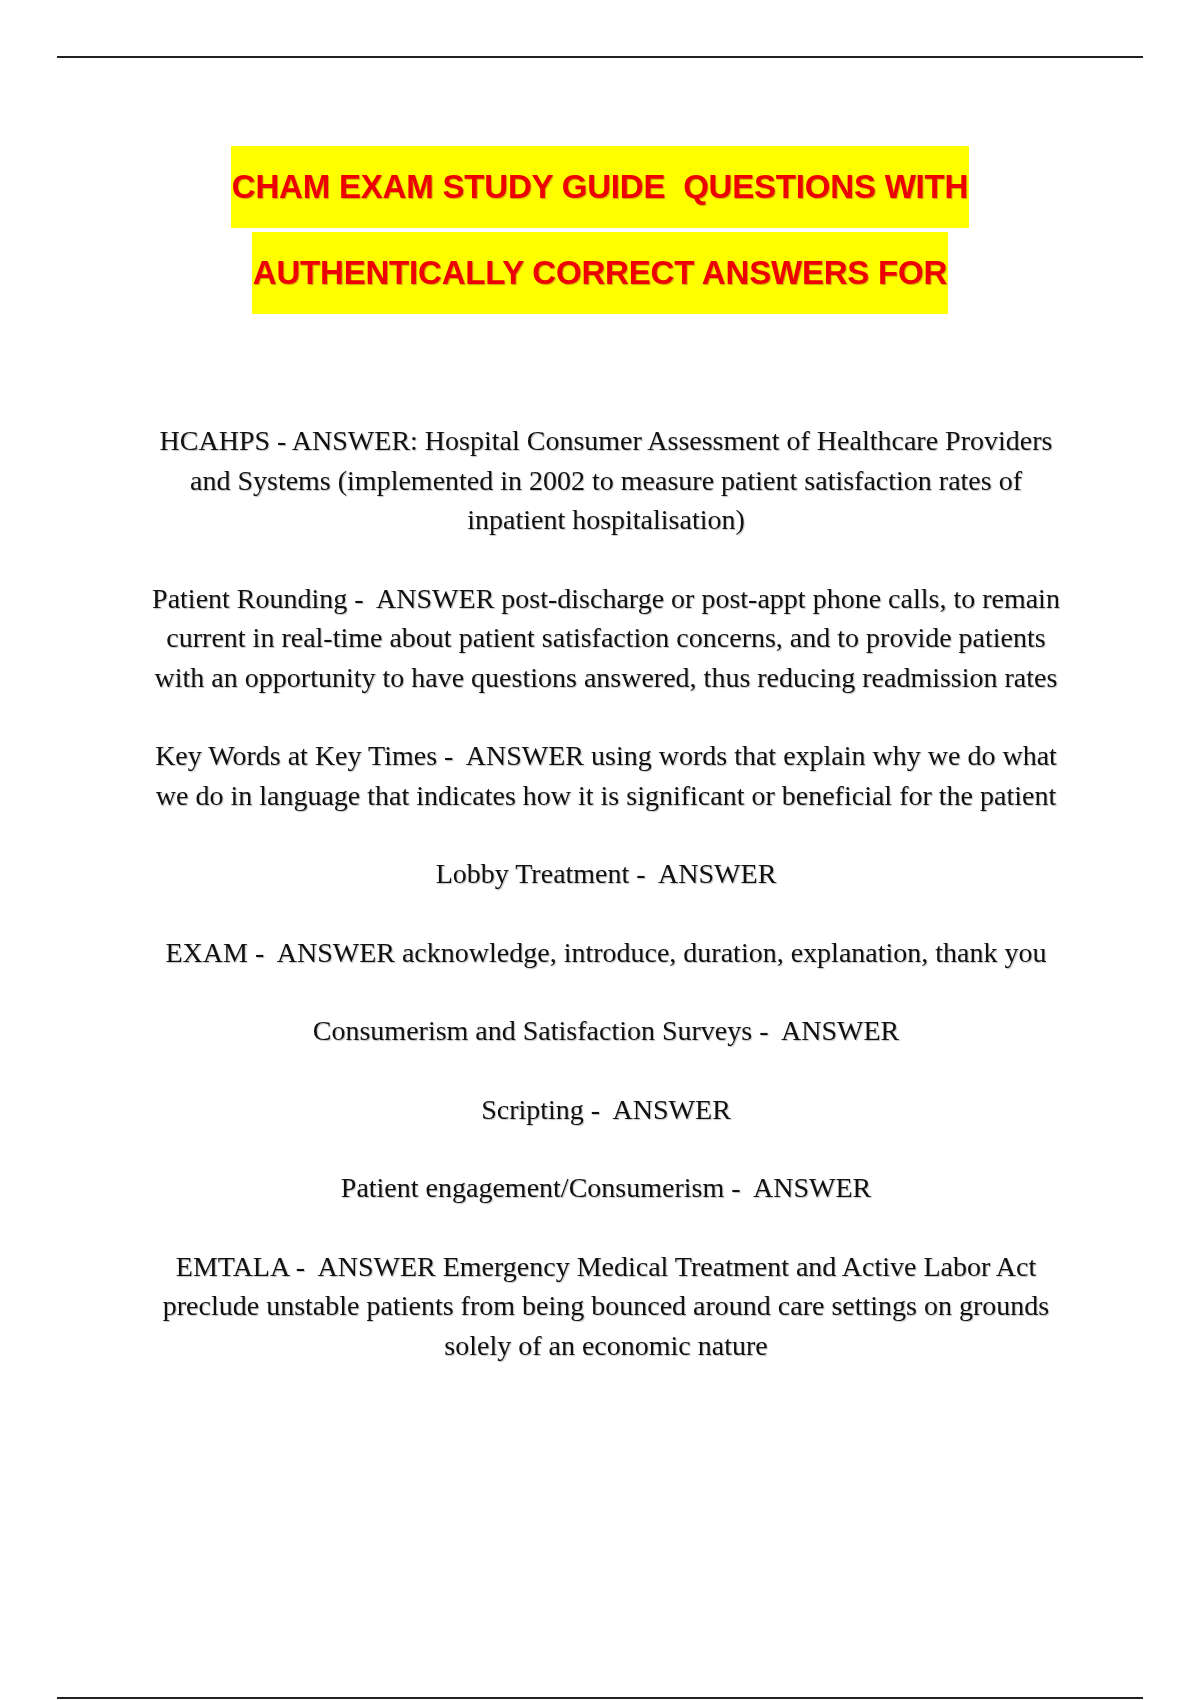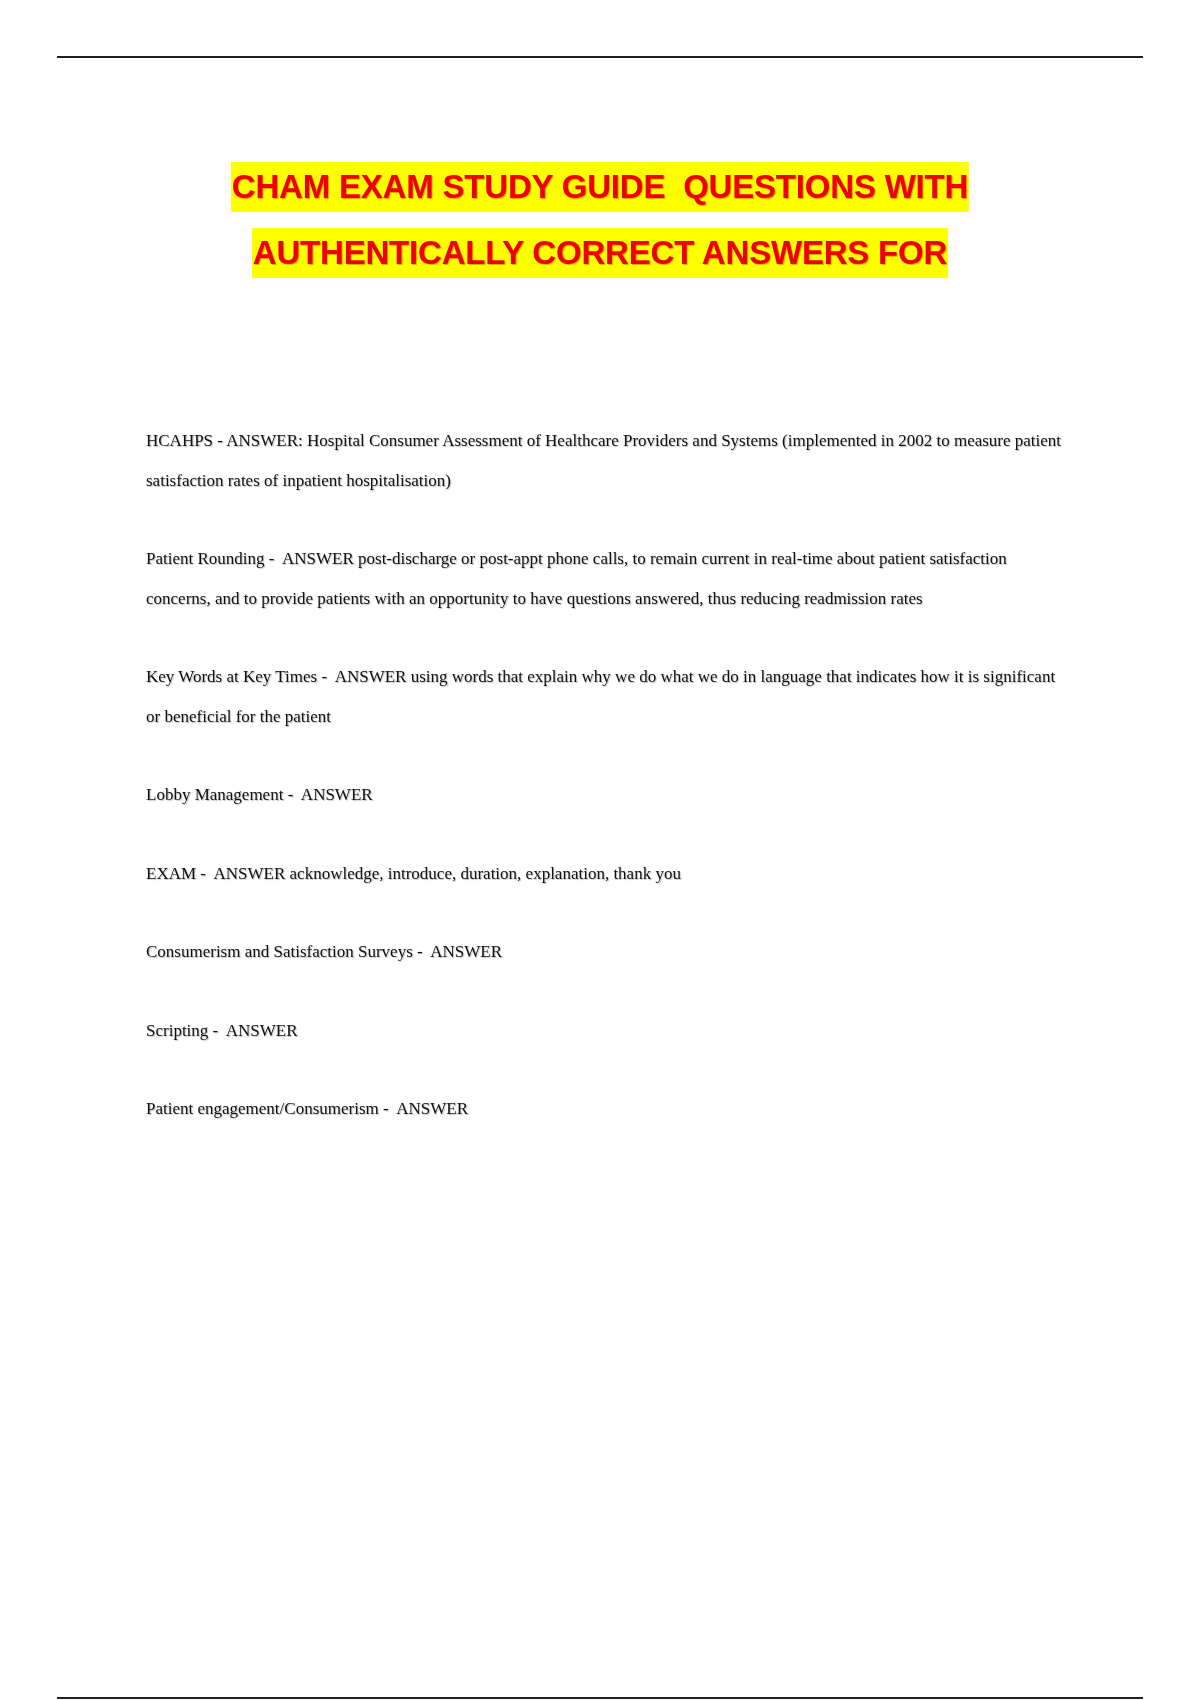--- a/index.html
+++ b/index.html
@@ -25,46 +25,47 @@
 
     .title-block {
       position: absolute;
       top: 146px;
       left: 0;
       width: 1200px;
       text-align: center;
     }
     .title-line {
       display: block;
-      margin: 16px auto;
+      margin: 0 auto;
       width: fit-content;
       background: #ffff00;
       color: #ee0000;
       font-family: "Liberation Sans", sans-serif;
       font-weight: bold;
       font-size: 33px;
       line-height: 50px;
       height: 50px;
-      padding: 0 1px;
+      padding: 16px 1px;
       letter-spacing: -0.2px;
       white-space: pre;
       text-shadow: 1px 1px 1px rgba(120,0,0,0.35);
     }
     .title-line + .title-line { margin-top: 4px; }
 
     .entries {
       position: absolute;
       top: 421px;
       left: 146px;
       width: 920px;
       font-family: "Liberation Serif", serif;
-      font-size: 17px;
+      font-size: 28px;
       line-height: 39.5px;
       color: #111111;
       text-shadow: 1px 1px 1px rgba(0,0,0,0.25);
+      text-align: center;
     }
     .entry {
       margin: 0 0 39px 0;
       white-space: pre-wrap;
     }
     .entry .term { }
     .entry .sep { }
   </style>
 </head>
 <body>
@@ -76,25 +77,26 @@
   <span class="title-line">AUTHENTICALLY CORRECT ANSWERS FOR</span>
 </div>
 
 <div class="entries">
   <div class="entry"><span class="term">HCAHPS</span><span class="sep"> - ANSWER: </span><span class="answer">Hospital Consumer Assessment of Healthcare Providers and Systems (implemented in 2002 to measure patient satisfaction rates of inpatient hospitalisation)</span></div>
 
   <div class="entry"><span class="term">Patient Rounding</span><span class="sep"> -  ANSWER </span><span class="answer">post-discharge or post-appt phone calls, to remain current in real-time about patient satisfaction concerns, and to provide patients with an opportunity to have questions answered, thus reducing readmission rates</span></div>
 
   <div class="entry"><span class="term">Key Words at Key Times</span><span class="sep"> -  ANSWER </span><span class="answer">using words that explain why we do what we do in language that indicates how it is significant or beneficial for the patient</span></div>
 
-  <div class="entry"><span class="term">Lobby Management</span><span class="sep"> -  ANSWER</span><span class="answer"></span></div>
+  <div class="entry"><span class="term">Lobby Treatment</span><span class="sep"> -  ANSWER</span><span class="answer"></span></div>
 
   <div class="entry"><span class="term">EXAM</span><span class="sep"> -  ANSWER </span><span class="answer">acknowledge, introduce, duration, explanation, thank you</span></div>
 
   <div class="entry"><span class="term">Consumerism and Satisfaction Surveys</span><span class="sep"> -  ANSWER</span><span class="answer"></span></div>
 
   <div class="entry"><span class="term">Scripting</span><span class="sep"> -  ANSWER</span><span class="answer"></span></div>
 
   <div class="entry"><span class="term">Patient engagement/Consumerism</span><span class="sep"> -  ANSWER</span><span class="answer"></span></div>
 
+  <div class="entry"><span class="term">EMTALA</span><span class="sep"> -  ANSWER </span><span class="answer">Emergency Medical Treatment and Active Labor Act preclude unstable patients from being bounced around care settings on grounds solely of an economic nature</span></div>
 </div>
 
 <div class="rule bottom"></div>
 
 </body></html>

